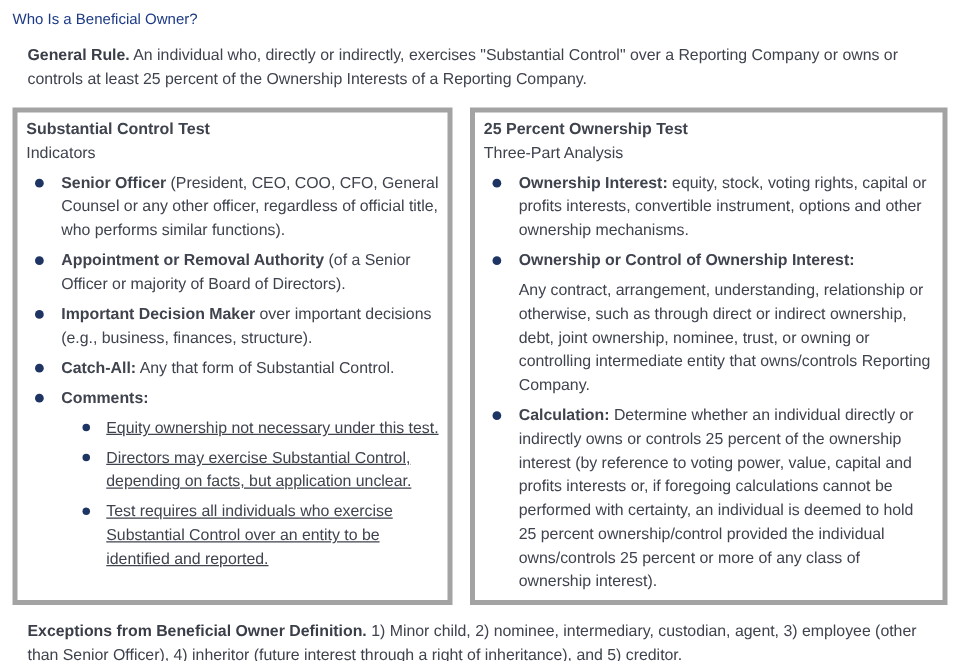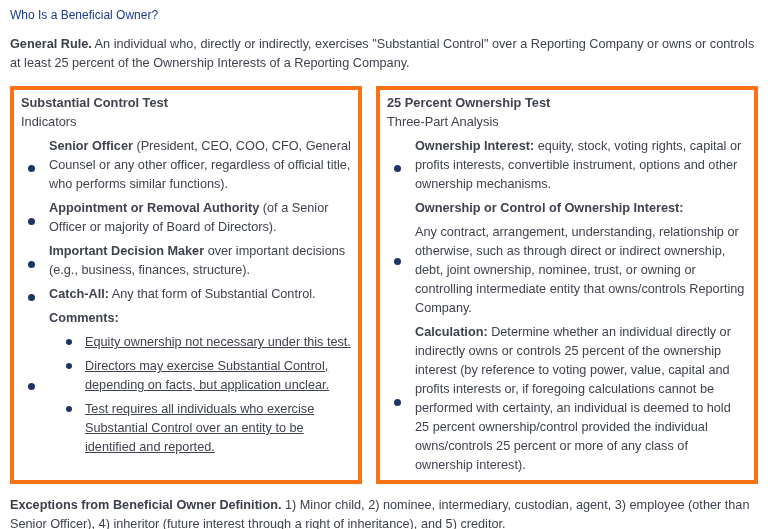--- a/index.html
+++ b/index.html
@@ -9,37 +9,37 @@
     color:#3f434e;
     -webkit-font-smoothing:antialiased;
   }
   .page { padding:5px 10px 0 10px; box-sizing:border-box; width:768px; }
 
   .page-title {
     font-size:12px; font-weight:normal; color:#1c3a85;
     margin:3px 0 13px 0; letter-spacing:0;
   }
   .para {
-    font-size:12.7px; line-height:19px; margin:0; max-width:748px;
+    font-size:12.7px; line-height:19px; margin:12px; max-width:748px;
   }
   .para b { color:#3a3e48; }
 
   .boxes { display:flex; align-items:stretch; margin-top:13px; }
   .box {
-    border:4px solid #f97316; box-sizing:border-box;
+    border:4px solid #a3a3a3; box-sizing:border-box;
     padding:3px 6px 5px 7px; background:#ffffff;
   }
   .box-left  { width:352px; margin-right:14px; }
   .box-right { flex:1; }
 
   .box-title { font-weight:bold; font-size:12.8px; line-height:19px; }
   .box-subtitle { font-size:12.8px; line-height:19px; }
 
   ul.bullets { list-style:none; margin:6px 0 0 0; padding:0; }
-  li.bullet { display:flex; margin-top:5px; font-size:12.7px; line-height:19px;align-items:center; }
+  li.bullet { display:flex; margin-top:5px; font-size:12.7px; line-height:19px; }
   .dot {
     flex:none; width:7px; height:7px; border-radius:50%;
     background:#1e3564; margin:6px 14px 0 7px;
   }
   .bullet-text { flex:1; min-width:0; }
   .bullet-para { margin-top:5px; }
 
   ul.sub-bullets { list-style:none; margin:5px 0 0 17px; padding:0; }
   li.sub-bullet { display:flex; margin-top:5px; font-size:12.7px; line-height:19px;text-decoration:underline; }
   .sdot {

